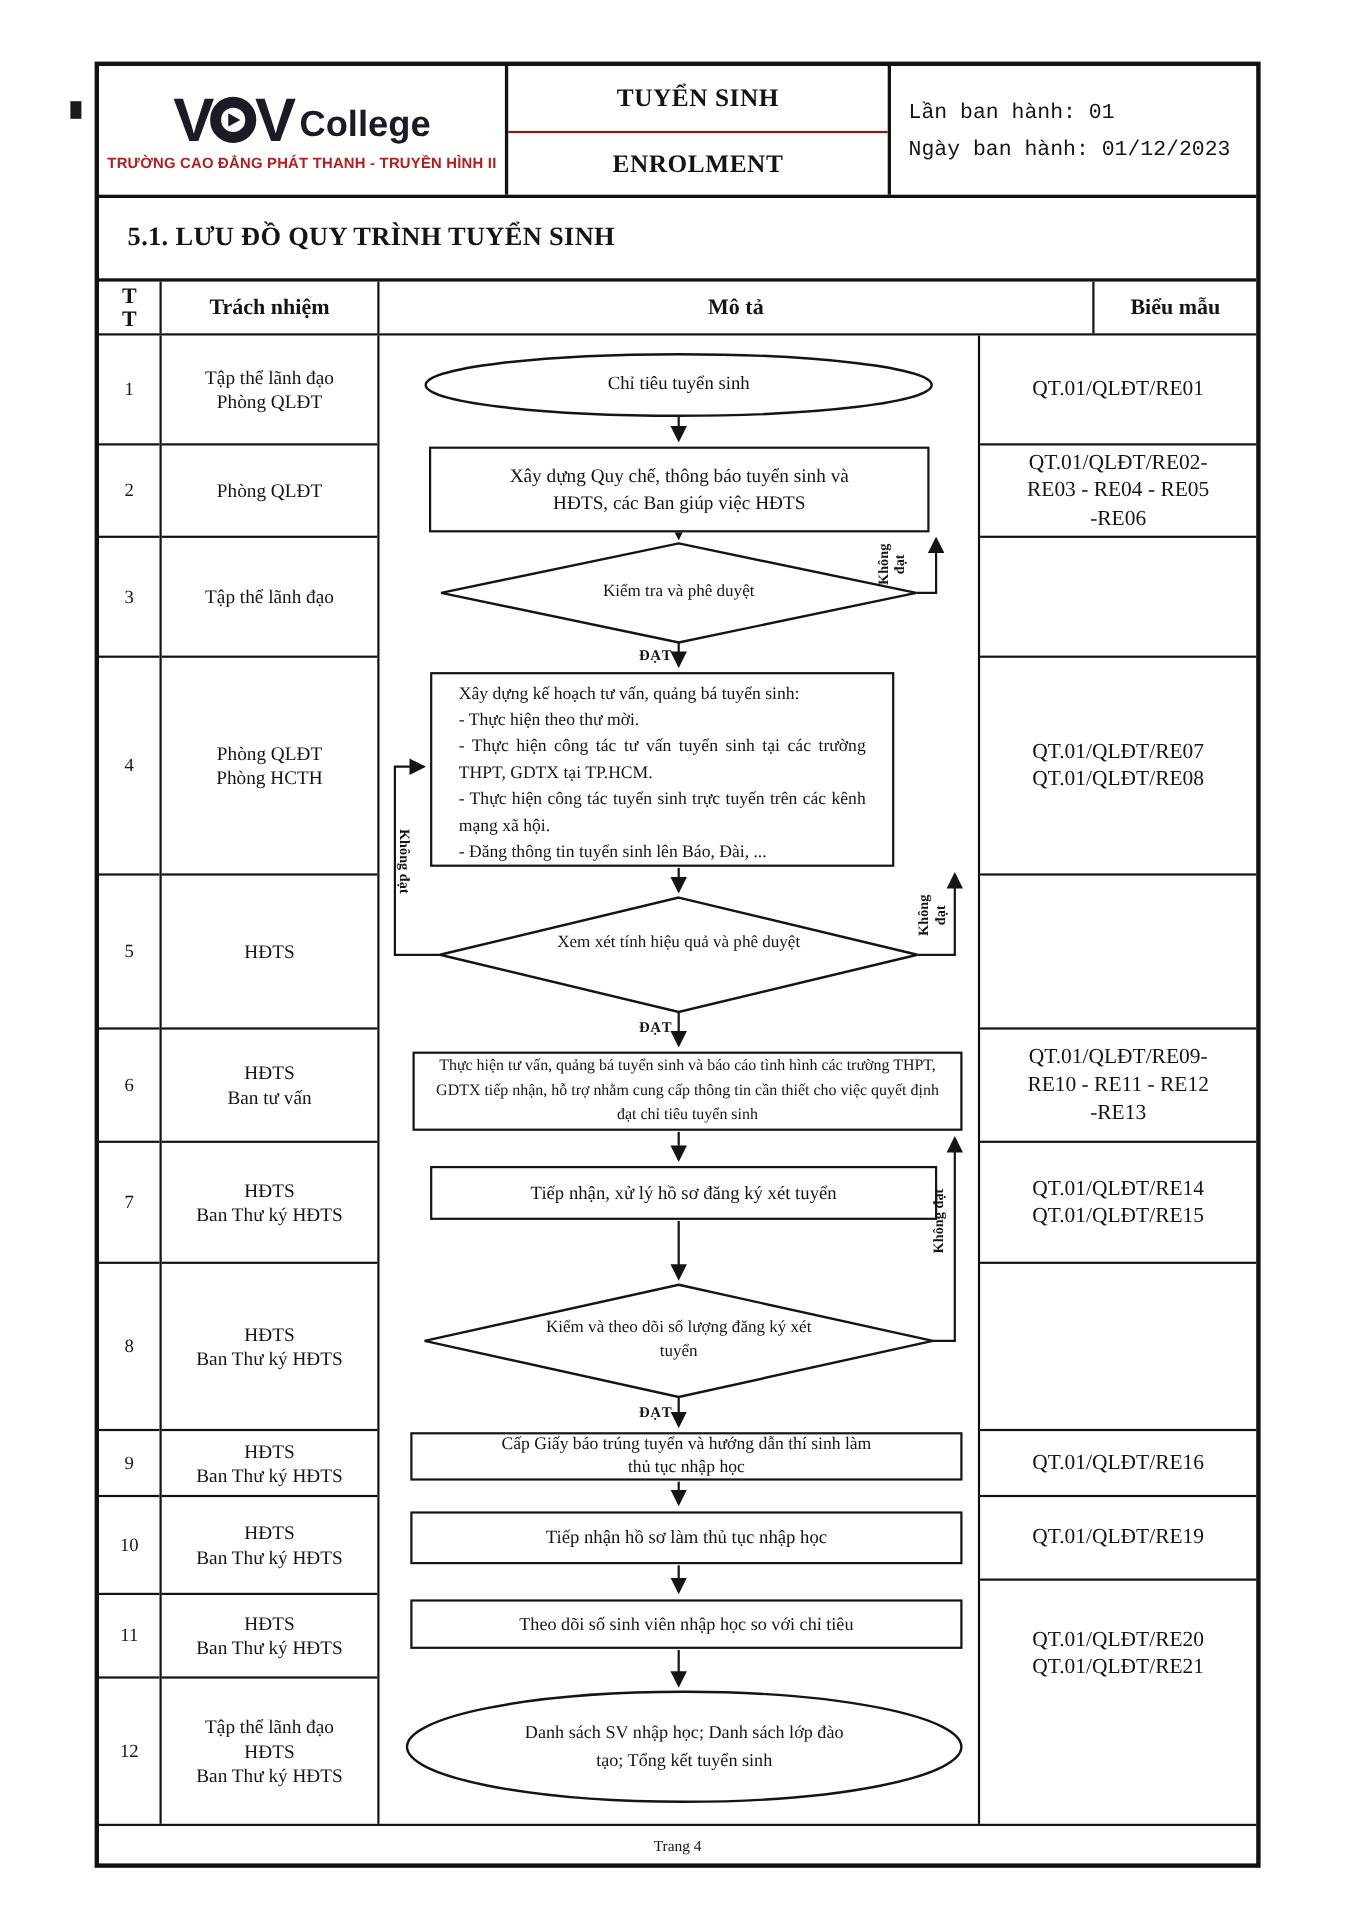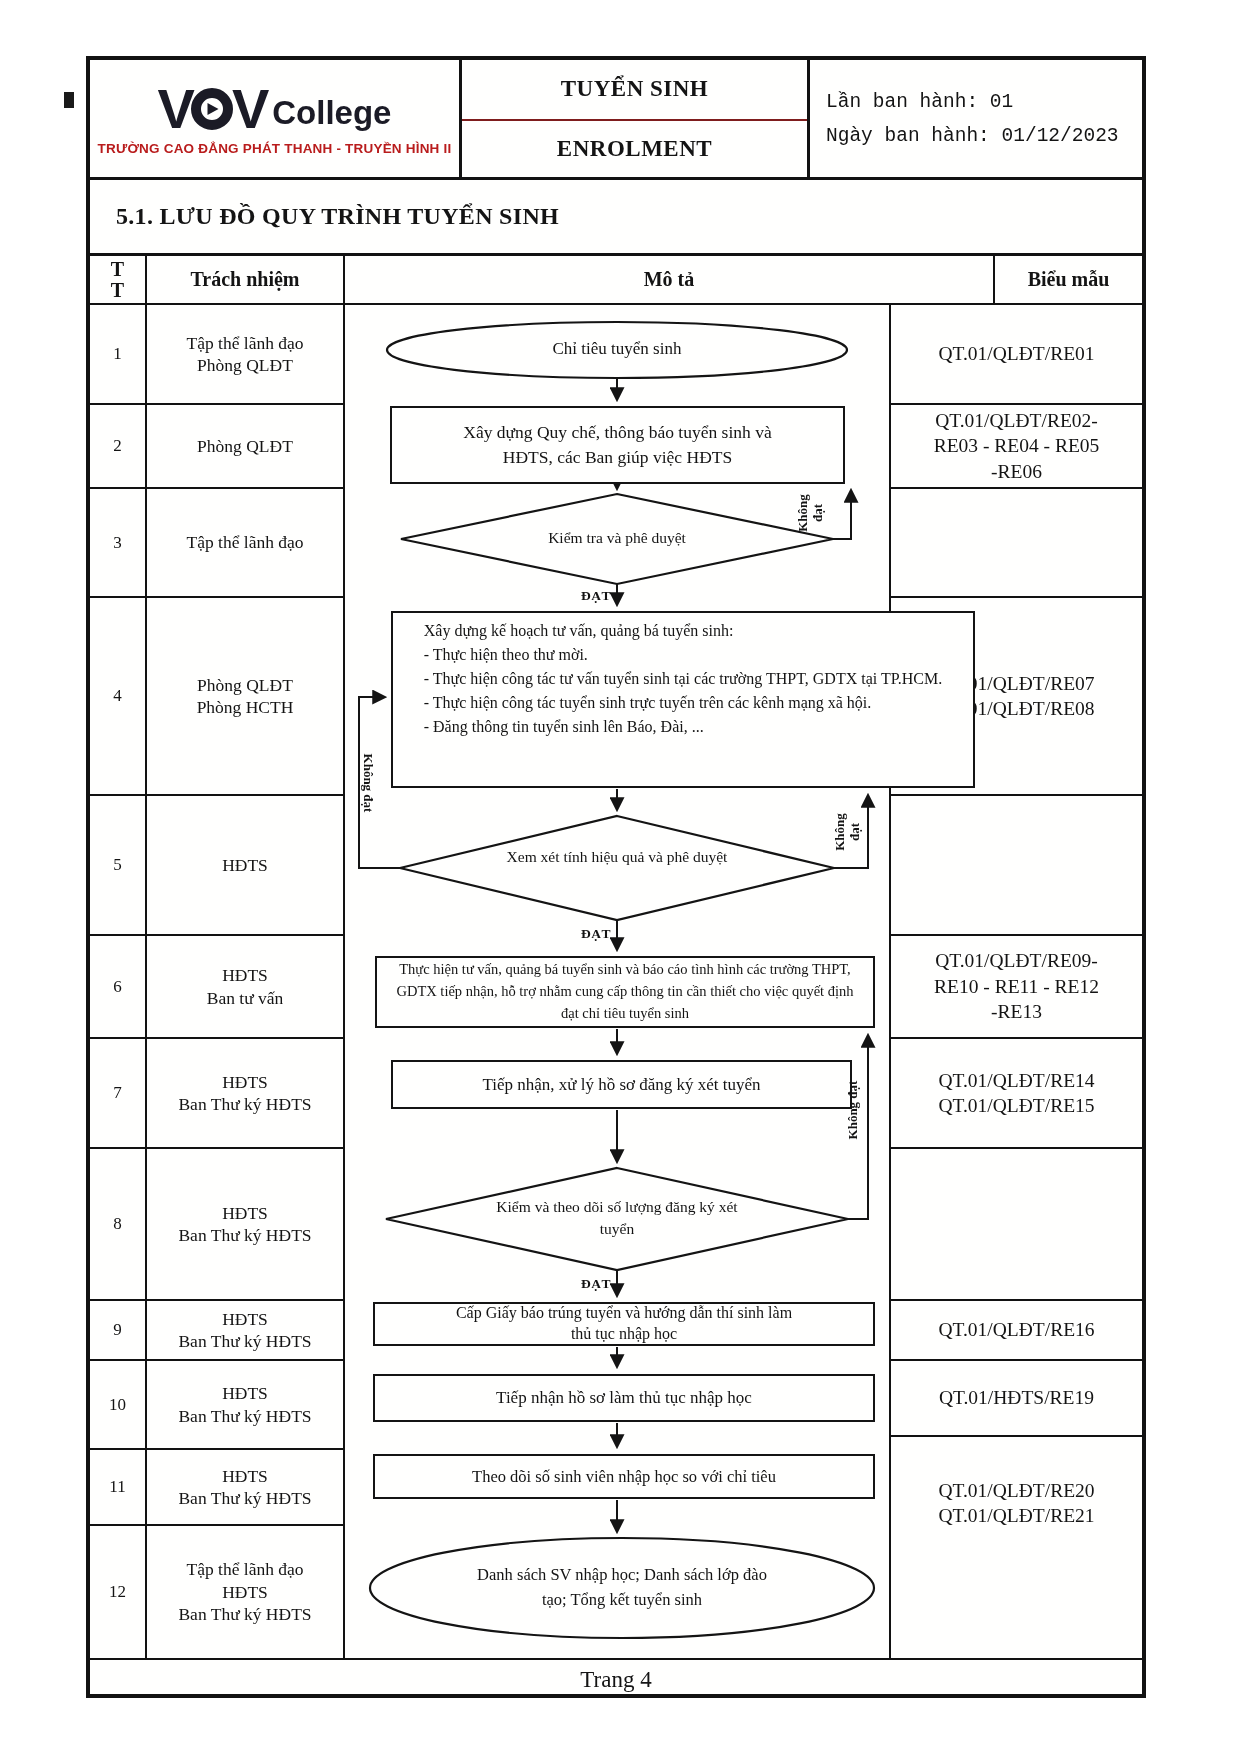--- a/index.html
+++ b/index.html
@@ -58,21 +58,21 @@
   .cell.last{border-bottom:none;}
   .col-tt .cell{font-size:17px;}
   .col-trach .cell{font-size:17.5px;line-height:1.28;}
   .col-bieu .cell{font-size:19.5px;line-height:1.3;}
   .rh1{height:100px}.rh2{height:84px}.rh3{height:109px}.rh4{height:198px}.rh5{height:140px}
   .rh6{height:103px}.rh7{height:110px}.rh8{height:152px}.rh9{height:60px}.rh10{height:89px}
   .rh11{height:76px}.rh12{height:132px}
 
   
   .tfoot{height:41px;border-top:2.5px solid #121212;box-sizing:border-box;display:flex;
-         align-items:center;justify-content:center;font-size:23px;}
+         align-items:center;justify-content:center;font-size:14px;}
 
   
   .flow{position:absolute;left:0;top:0;width:546px;height:1353px;}
   .flow svg{position:absolute;left:0;top:0;}
   .fnode{position:absolute;box-sizing:border-box;display:flex;align-items:center;
          justify-content:center;text-align:center;}
   .frect{border:2px solid #141414;background:#fffffe;}
   .ftext{position:absolute;text-align:center;}
   .fpass{position:absolute;width:46px;text-align:right;font-size:13.5px;font-weight:600;letter-spacing:.5px;}
   .ffail{position:absolute;font-size:13px;font-weight:600;display:flex;align-items:center;
@@ -190,21 +190,21 @@
             <path d="M272 1118 L272 1142"></path>
             <path d="M272 1195 L272 1227"></path>
             <path d="M488 234 L506 234 L506 185"></path>
             <path d="M55 563 L14 563 L14 392 L40 392"></path>
             <path d="M489 563 L523 563 L523 490"></path>
             <path d="M503 914 L523 914 L523 730"></path>
           </g>
         </svg>
 
         <div class="fnode frect" style="left:45px;top:101px;width:455px;height:78px;font-size:17.5px;line-height:1.45;padding:0 52px;">Xây dựng Quy chế, thông báo tuyển sinh và HĐTS, các Ban giúp việc HĐTS</div>
-        <div class="fnode frect" style="left:46px;top:306px;width:584px;height:177px;font-size:16px;line-height:1.5;padding:6px 12px;text-align:justify;white-space:pre-line;align-items:flex-start;">Xây dựng kế hoạch tư vấn, quảng bá tuyển sinh:
+        <div class="fnode frect" style="left:46px;top:306px;width:422px;height:177px;font-size:16px;line-height:1.5;padding:6px 24px;text-align:justify;white-space:pre-line;align-items:flex-start;">Xây dựng kế hoạch tư vấn, quảng bá tuyển sinh:
 - Thực hiện theo thư mời.
 - Thực hiện công tác tư vấn tuyển sinh tại các trường THPT, GDTX tại TP.HCM.
 - Thực hiện công tác tuyển sinh trực tuyến trên các kênh mạng xã hội.
 - Đăng thông tin tuyển sinh lên Báo, Đài, ...</div>
         <div class="fnode frect" style="left:30px;top:651px;width:500px;height:72px;font-size:14.5px;line-height:1.5;padding:0 18px;">Thực hiện tư vấn, quảng bá tuyển sinh và báo cáo tình hình các trường THPT, GDTX tiếp nhận, hỗ trợ nhằm cung cấp thông tin cần thiết cho việc quyết định đạt chỉ tiêu tuyển sinh</div>
         <div class="fnode frect" style="left:46px;top:755px;width:461px;height:49px;font-size:17px;">Tiếp nhận, xử lý hồ sơ đăng ký xét tuyển</div>
         <div class="fnode frect" style="left:28px;top:997px;width:502px;height:44px;font-size:16px;line-height:1.3;padding:0 70px;">Cấp Giấy báo trúng tuyển và hướng dẫn thí sinh làm thủ tục nhập học</div>
         <div class="fnode frect" style="left:28px;top:1069px;width:502px;height:48px;font-size:17px;">Tiếp nhận hồ sơ làm thủ tục nhập học</div>
         <div class="fnode frect" style="left:28px;top:1149px;width:502px;height:45px;font-size:16.5px;">Theo dõi số sinh viên nhập học so với chỉ tiêu</div>
 
@@ -234,20 +234,20 @@
       <div class="cell rh4">QT.01/QLĐT/RE07
 QT.01/QLĐT/RE08</div>
       <div class="cell rh5"></div>
       <div class="cell rh6">QT.01/QLĐT/RE09-
 RE10 - RE11 - RE12
 -RE13</div>
       <div class="cell rh7">QT.01/QLĐT/RE14
 QT.01/QLĐT/RE15</div>
       <div class="cell rh8"></div>
       <div class="cell rh9">QT.01/QLĐT/RE16</div>
-      <div class="cell rh11">QT.01/HĐTS/RE19</div>
+      <div class="cell rh11">QT.01/QLĐT/RE19</div>
       <div class="cell rh12 last">QT.01/QLĐT/RE20
 QT.01/QLĐT/RE21</div>
     </div>
   </div>
 
   <div class="tfoot">Trang 4</div>
 </div>
 
 </body></html>

